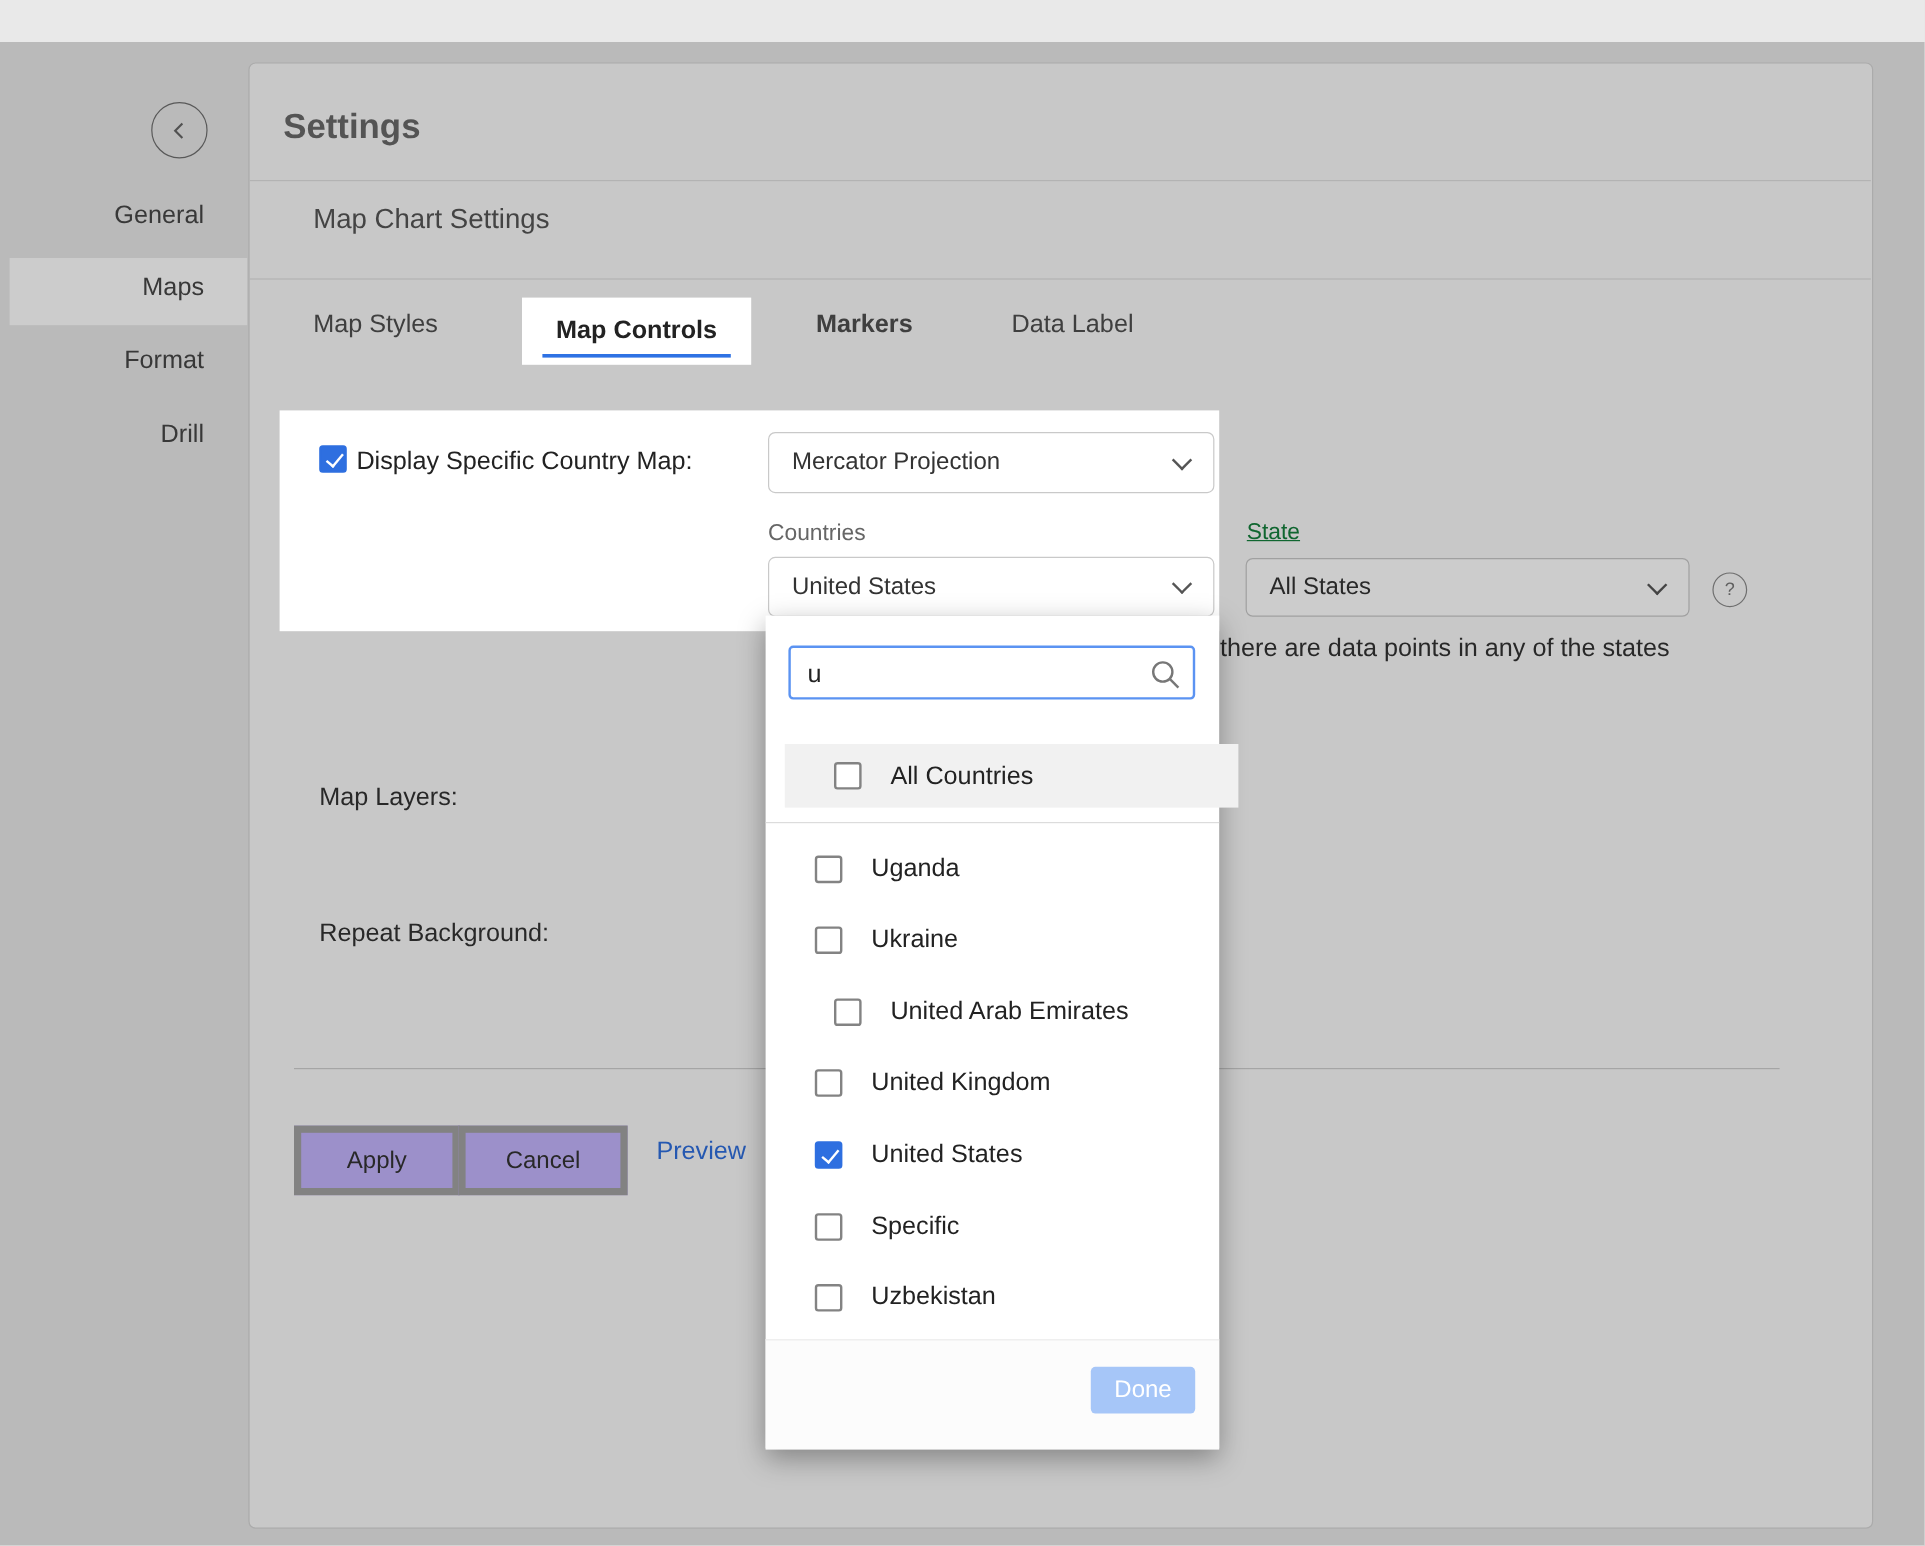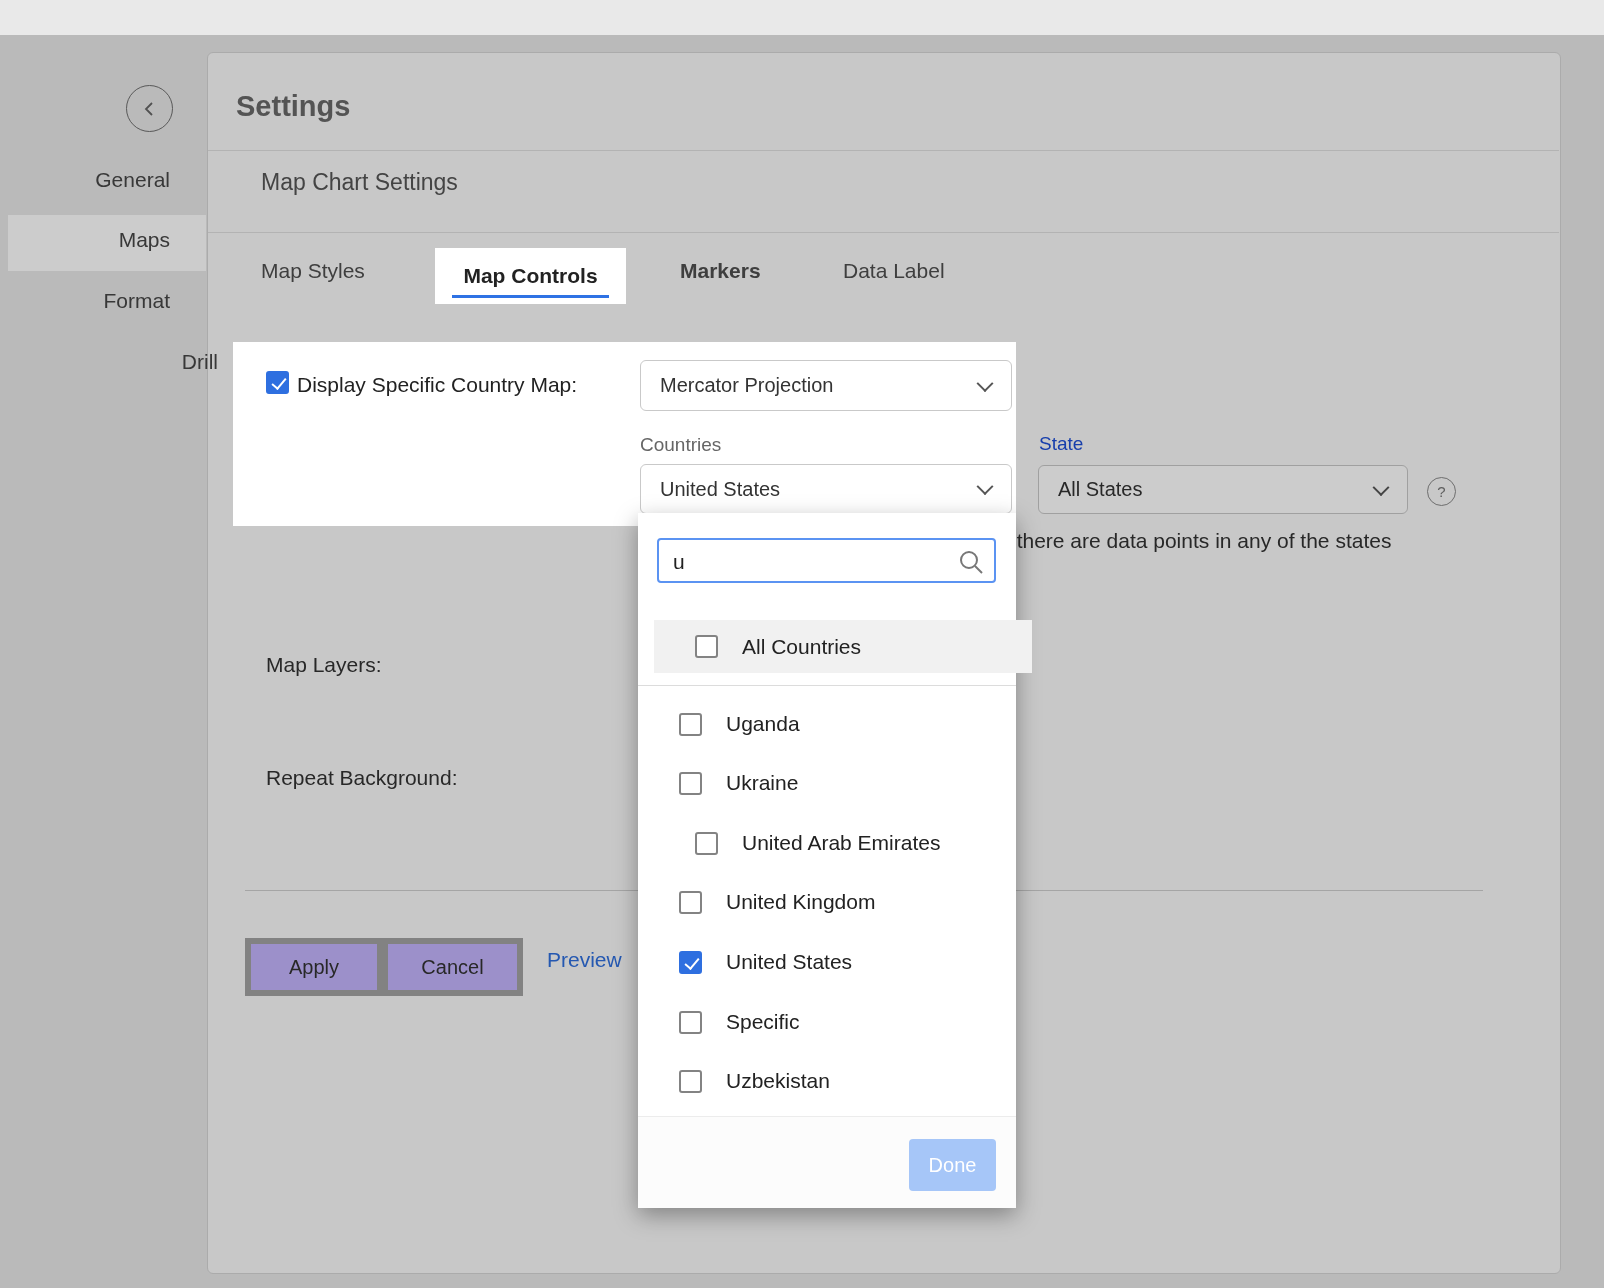--- a/index.html
+++ b/index.html
@@ -34,58 +34,58 @@
   .cb.checked{background:#2e6fe0;border-color:#2e6fe0;}
   .cb.checked::after{content:"";position:absolute;left:7px;top:2px;width:6px;height:12px;border-right:2.5px solid #fff;border-bottom:2.5px solid #fff;transform:rotate(40deg);}
 
   
   .hl-row{left:233px;top:307px;width:783px;height:184px;background:#ffffff;z-index:20;}
   .hl-label{position:absolute;left:64px;top:31px;font-size:21px;color:#222;}
   .countries-lbl{position:absolute;left:407px;top:92px;font-size:19px;color:#666;}
 
   
   .dim-label{font-size:21px;color:#333;}
-  .small-label{font-size:19px;color:#1d4ed8;}
+  .small-label{font-size:19px;color:#15803d;text-decoration:underline;}
   .help-circle{left:1427px;top:442px;width:27px;height:27px;border:1.5px solid #8a8a8a;border-radius:50%;display:flex;align-items:center;justify-content:center;font-size:15px;color:#777;cursor:pointer;}
 
   .btn{border:6px solid #a3a3a3;border-radius:0;background:#c4b5fd;display:flex;align-items:center;justify-content:center;font-size:20px;color:#333;cursor:pointer;}
   .link{font-size:21px;color:#2f6fde;cursor:pointer;}
 
   
   .dd-panel{left:638px;top:478px;width:378px;height:694px;background:#ffffff;z-index:30;box-shadow:0 8px 22px rgba(0,0,0,0.35);}
   .search-wrap{position:absolute;left:19px;top:25px;width:339px;height:45px;border:2px solid #5b93f2;border-radius:4px;background:#fff;box-sizing:border-box;}
   .search-wrap input{position:absolute;left:12px;top:3px;width:280px;height:35px;border:none;outline:none;font-size:21px;color:#222;font-family:"Liberation Sans",sans-serif;background:transparent;}
   .search-ic{position:absolute;right:10px;top:9px;}
   .cd-allrow{position:absolute;left:16px;top:107px;width:378px;height:53px;background:#f1f1f1;display:flex;align-items:center;cursor:pointer;}
   .cd-row{position:absolute;left:0;width:378px;height:60px;display:flex;align-items:center;cursor:pointer;}
   .cd-row .cb,.cd-allrow .cb{margin-left:41px;}
   .cd-label{margin-left:24px;font-size:21px;color:#222;}
   .cd-div{position:absolute;left:0;top:172px;width:378px;height:1px;background:#dcdcdc;}
   .dd-footer{position:absolute;left:0;top:603px;width:378px;height:91px;background:#fcfcfc;border-top:1px solid #ececec;}
-  .done-btn{position:absolute;left:271px;top:22px;width:87px;height:52px;background:#a6c6f8;color:#fff;font-size:20px;border:none;border-radius:4px;display:flex;align-items:center;justify-content:center;cursor:default;}
+  .done-btn{position:absolute;left:271px;top:22px;width:87px;height:39px;background:#a6c6f8;color:#fff;font-size:20px;border:none;border-radius:4px;display:flex;align-items:center;justify-content:center;cursor:default;}
 
   .overlay{left:0;top:0;width:1604px;height:1288px;background:rgba(0,0,0,0.20);z-index:10;}
 </style>
 </head>
 <body>
 
 <div class="screen">
 
   <div class="abs panel"></div>
 
   <div class="abs back-btn">
     <svg width="16" height="16" viewBox="0 0 16 16">
       <polyline points="10,2 4,8 10,14" fill="none" stroke="#666" stroke-width="1.8"></polyline>
     </svg>
   </div>
   <div class="abs side-sel-bg"></div>
   <div class="abs side-item" style="top:133px;">General</div>
   <div class="abs side-item" style="top:193px;">Maps</div>
   <div class="abs side-item" style="top:254px;">Format</div>
-  <div class="abs side-item" style="top:315px;padding-left:48px;">Drill</div>
+  <div class="abs side-item" style="top:315px;">Drill</div>
 
   <div class="abs settings-title">Settings</div>
   <div class="abs divider" style="left:208px;top:115px;width:1351px;"></div>
   <div class="abs section-title">Map Chart Settings</div>
   <div class="abs divider" style="left:208px;top:197px;width:1351px;"></div>
 
   <div class="abs tab" style="left:261px;top:224px;">Map Styles</div>
   <div class="abs tab" style="left:680px;top:224px;font-weight:bold;">Markers</div>
   <div class="abs tab" style="left:843px;top:224px;">Data Label</div>
 

